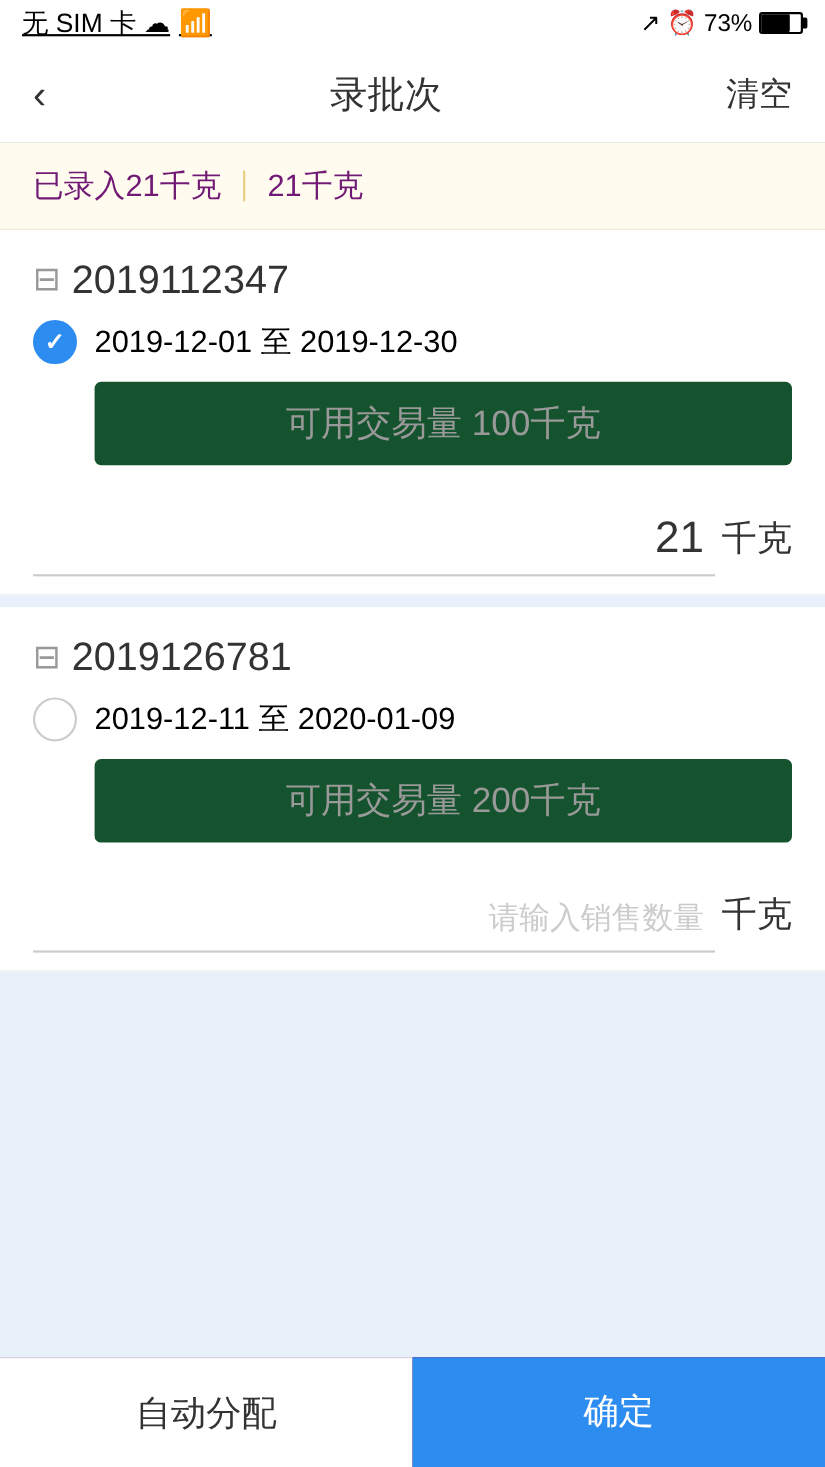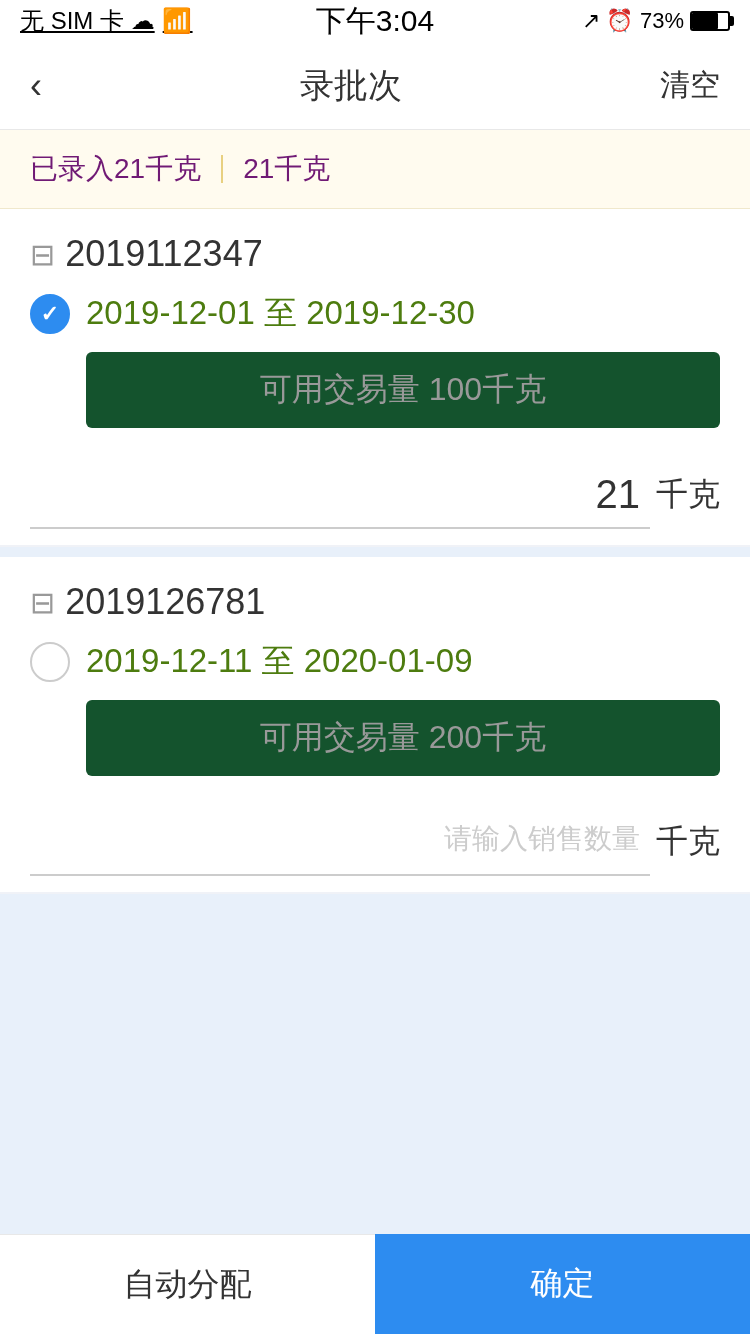--- a/index.html
+++ b/index.html
@@ -159,22 +159,22 @@
       background: #2d8cf0;
       border-color: #2d8cf0;
     }
     .radio-circle.selected::after {
       content: '✓';
       color: #fff;
       font-size: 22px;
       font-weight: bold;
     }
     .batch-date {
-      font-size: 33px;
-      color: #4d7c0f;
+      font-size: 28px;
+      color: #000000;
     }
     .available-box {
       background: #14532d;
       border-radius: 6px;
       padding: 16px 20px;
       font-size: 32px;
       color: #999;
       margin: 0 0 0 56px;
       text-align: center;
     }
@@ -198,21 +198,21 @@
     }
     .quantity-underline {
       height: 2px;
       background: #ccc;
       margin: 0 100px 0 30px;
     }
 
     
     .input-row {
       display: flex;
-      align-items: flex-start;
+      align-items: flex-end;
       justify-content: flex-end;
       padding: 20px 30px 10px 30px;
       gap: 16px;
     }
     .input-placeholder {
       font-size: 28px;
       color: #ccc;
     }
     .input-unit {
       font-size: 32px;
@@ -265,21 +265,20 @@
     }
   </style>
 </head>
 <body>
 
 <div class="status-bar">
   <div class="status-left">
     <span>无 SIM 卡 ☁</span>
     <span>📶</span>
   </div>
-  <div class="status-center">下午3:04</div>
   <div class="status-right">
     <span>↗</span>
     <span>⏰</span>
     <span>73%</span>
     <div class="battery">
       <div class="battery-fill"></div>
     </div>
   </div>
 </div>
 

